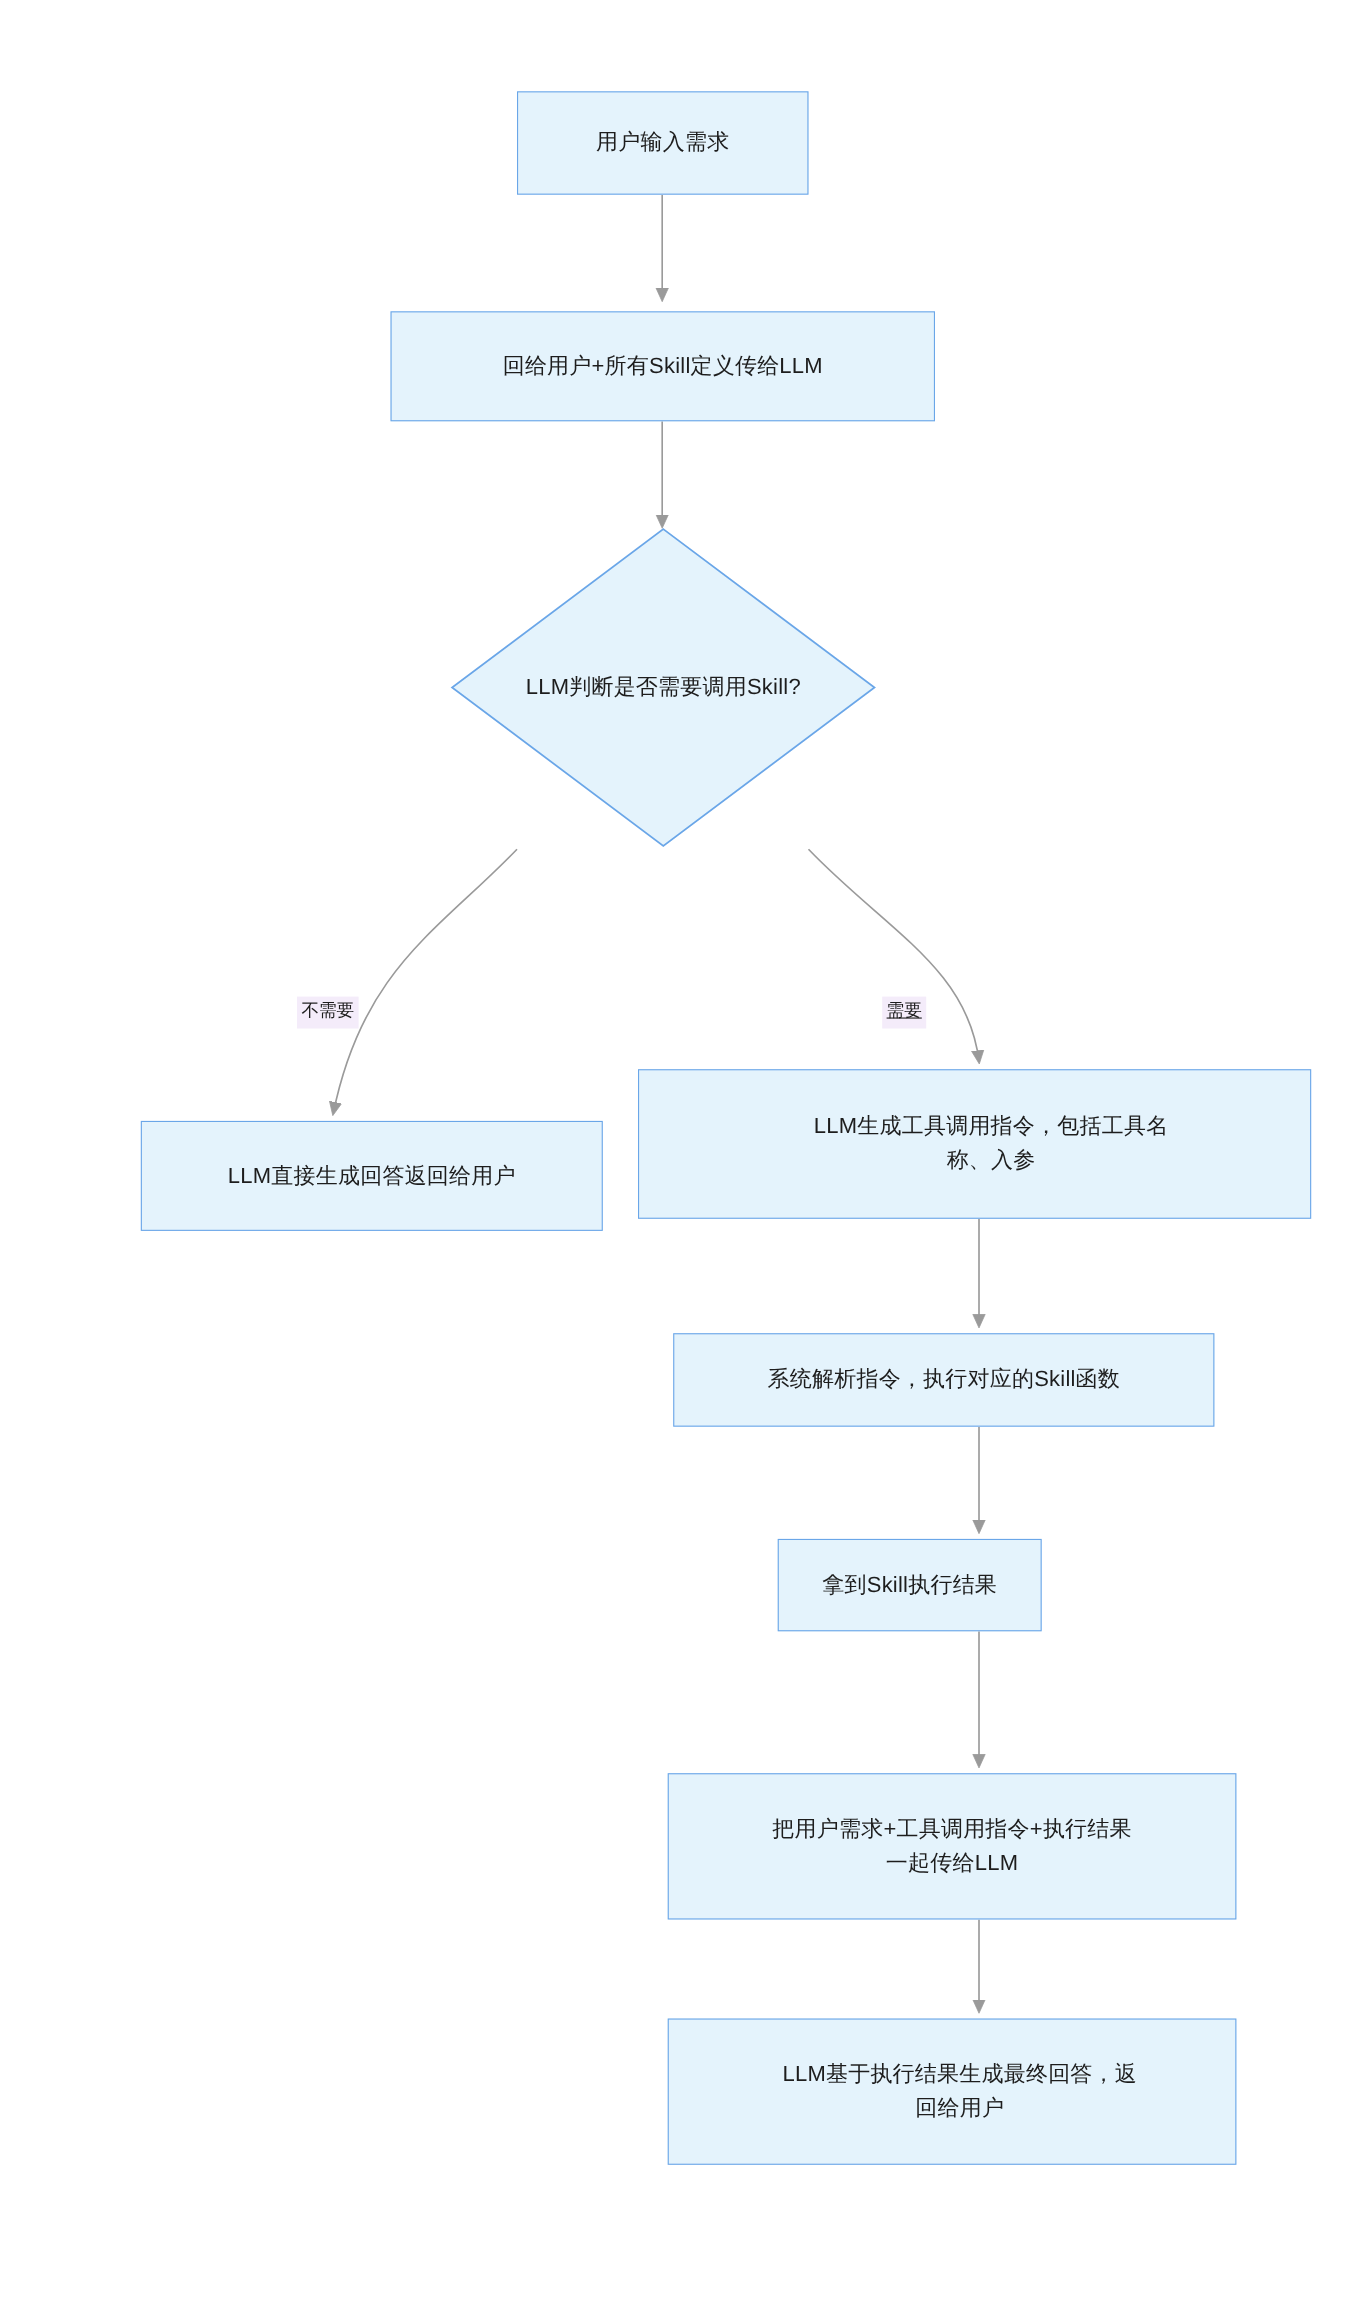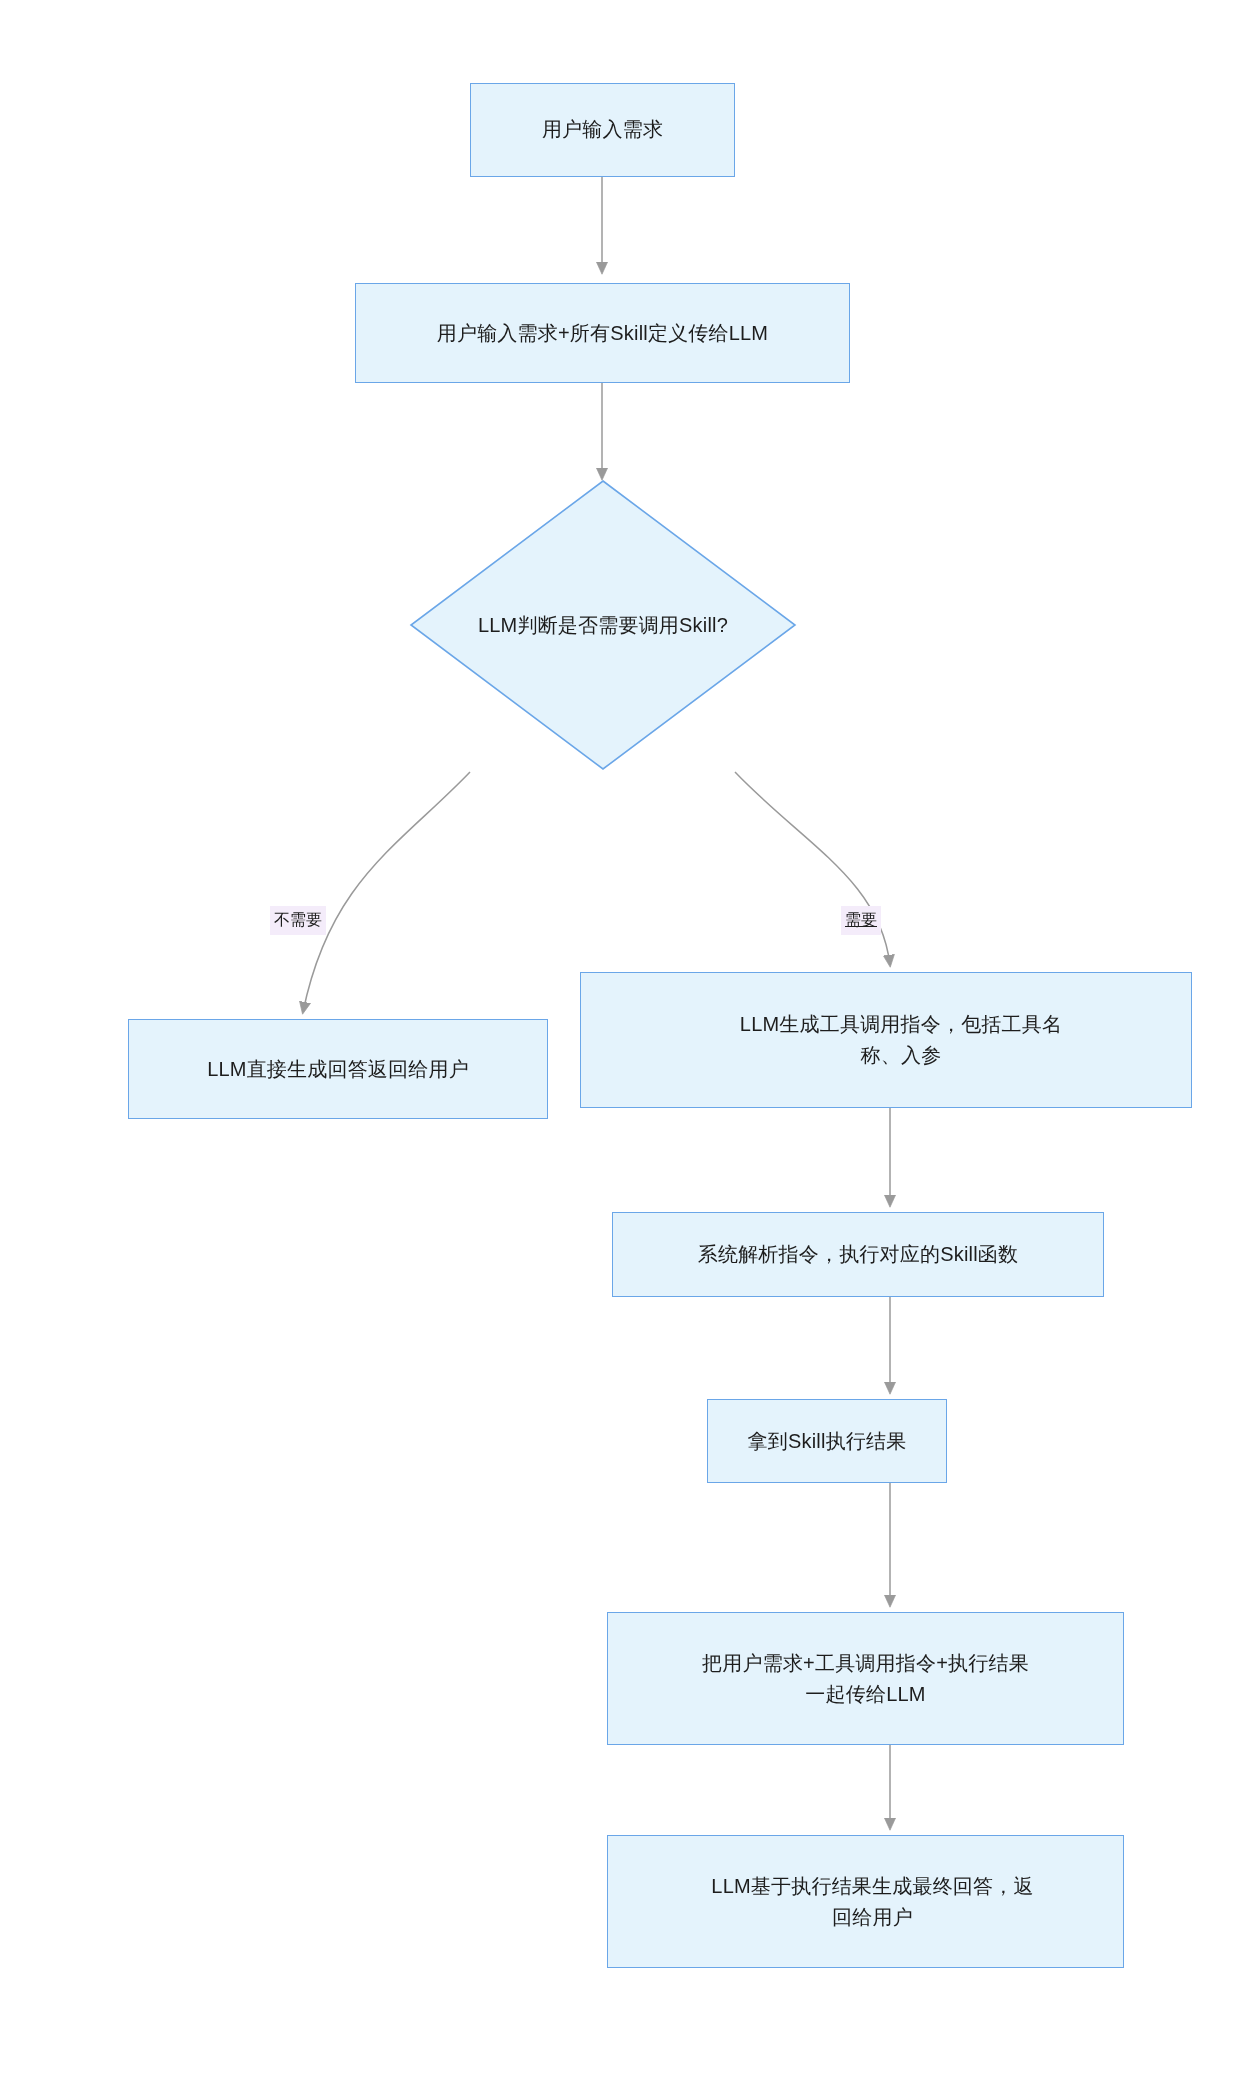--- a/index.html
+++ b/index.html
@@ -72,31 +72,31 @@
 
     <path d="M 890 1297 L 890 1392" fill="none" stroke="#9a9a9a" stroke-width="1.5" marker-end="url(#arrow)"></path>
 
     <path d="M 890 1483 L 890 1605" fill="none" stroke="#9a9a9a" stroke-width="1.5" marker-end="url(#arrow)"></path>
 
     <path d="M 890 1745 L 890 1828" fill="none" stroke="#9a9a9a" stroke-width="1.5" marker-end="url(#arrow)"></path>
   </svg>
 
   <div class="node" style="left:470px;top:83px;width:265px;height:94px;font-family:Liberation Mono, monospace;">用户输入需求</div>
 
-  <div class="node" style="left:355px;top:283px;width:495px;height:100px;">用户输入需求+所有Skill定义传给LLM</div>
+  <div class="node" style="left:355px;top:283px;width:495px;height:100px;">回给用户+所有Skill定义传给LLM</div>
 
   <div class="diamond-wrap" style="left:408px;top:478px;width:390px;height:294px;">
     <svg class="diamond-shape" width="390" height="294" viewBox="0 0 390 294">
       <polygon points="195,3 387,147 195,291 3,147" fill="#e4f3fc" stroke="#6aa6e8" stroke-width="1.6"></polygon>
     </svg>
     <div class="diamond-label">LLM判断是否需要调用Skill?</div>
   </div>
 
   <div class="edge-label" style="left:270px;top:906px;">不需要</div>
-  <div class="edge-label" style="left:841px;top:906px;text-decoration:underline;">需要</div>
+  <div class="edge-label" style="left:802px;top:906px;text-decoration:underline;">需要</div>
 
   <div class="node" style="left:83px;top:1019px;width:420px;height:100px;margin-left:45px;">LLM直接生成回答返回给用户</div>
 
   <div class="node" style="left:580px;top:972px;width:612px;height:136px;padding-left:44px;">LLM生成工具调用指令，包括工具名
 称、入参</div>
 
   <div class="node" style="left:612px;top:1212px;width:492px;height:85px;">系统解析指令，执行对应的Skill函数</div>
 
   <div class="node" style="left:707px;top:1399px;width:240px;height:84px;">拿到Skill执行结果</div>
 

